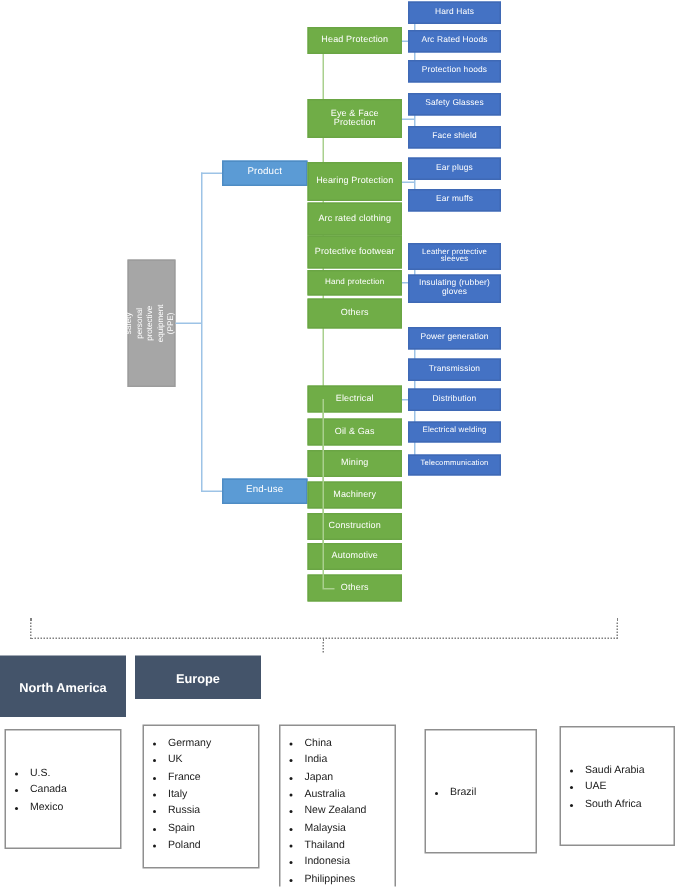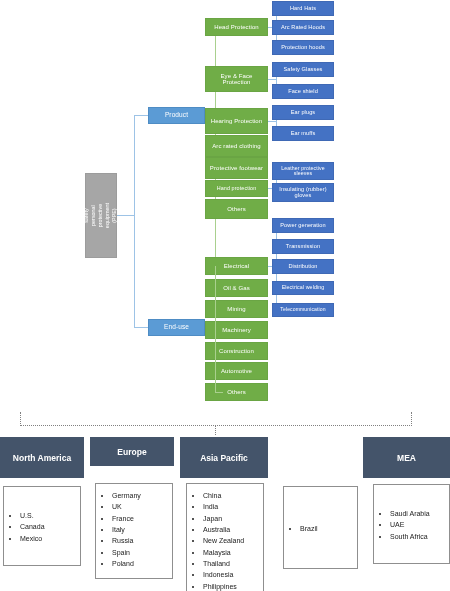--- a/index.html
+++ b/index.html
@@ -295,46 +295,40 @@
       <li>Germany</li>
       <li>UK</li>
       <li>France</li>
       <li>Italy</li>
       <li>Russia</li>
       <li>Spain</li>
       <li>Poland</li>
     </ul>
   </div>
 
-  <div class="reg-head" style="left:180px;top:437px;width:88px;height:41px;">
-    <span>Asia Pacific</span>
-  </div>
   <div class="reg-body" style="left:186px;top:483px;width:78px;height:112px;">
     <ul>
       <li>China</li>
       <li>India</li>
       <li>Japan</li>
       <li>Australia</li>
       <li>New Zealand</li>
       <li>Malaysia</li>
       <li>Thailand</li>
       <li>Indonesia</li>
       <li>Philippines</li>
     </ul>
   </div>
 
   <div class="reg-body centered" style="left:283px;top:486px;width:75px;height:83px;">
     <ul>
       <li>Brazil</li>
     </ul>
   </div>
 
-  <div class="reg-head" style="left:363px;top:437px;width:87px;height:41px;">
-    <span>MEA</span>
-  </div>
   <div class="reg-body centered" style="left:373px;top:484px;width:77px;height:80px;">
     <ul>
       <li>Saudi Arabia</li>
       <li>UAE</li>
       <li>South Africa</li>
     </ul>
   </div>
 
 </div>
 

